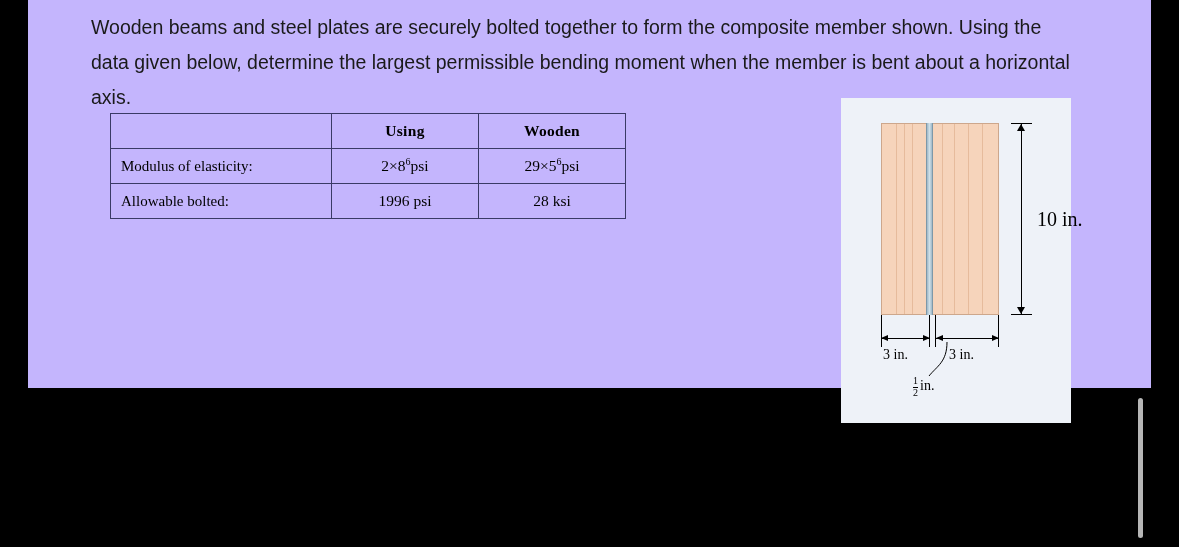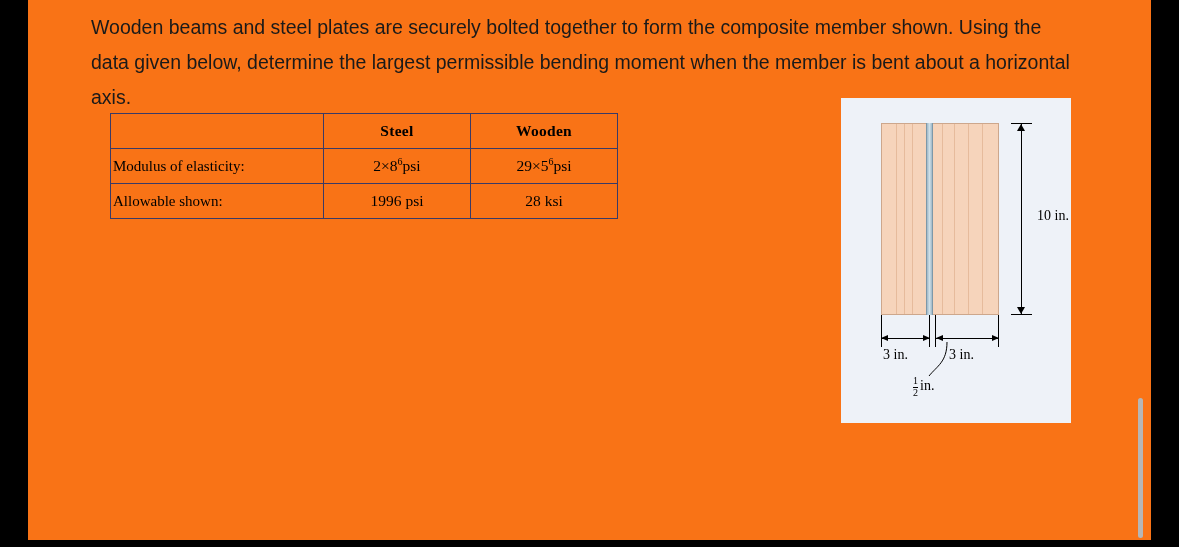--- a/index.html
+++ b/index.html
@@ -11,22 +11,22 @@
     width: 1179px;
     height: 547px;
     overflow: hidden;
     font-family: "Liberation Sans", sans-serif;
   }
   .page {
     position: absolute;
     left: 28px;
     top: 0;
     width: 1123px;
-    height: 540px;
-    background: #f97316;
+    height: 388px;
+    background: #c4b5fd;
     text-decoration: underline;
   }
   .left-bar {
     position: absolute;
     left: 0; top: 0;
     width: 28px; height: 547px;
     background: #000;
   }
   .right-bar {
     position: absolute;
@@ -68,21 +68,21 @@
   }
   .data-table td, .data-table th {
     border: 1px solid #3a3a66;
     padding: 0;
     height: 34px;
     vertical-align: middle;
   }
   .data-table .label-cell {
     width: 210px;
     text-align: left;
-    padding-left: 2px;
+    padding-left: 10px;
     font-size: 15px;
   }
   .data-table .val-cell {
     width: 146px;
     text-align: center;
   }
   .data-table th {
     font-weight: bold;
     text-align: center;
     letter-spacing: 0.3px;
@@ -157,21 +157,21 @@
     border-left: 4px solid transparent;
     border-right: 4px solid transparent;
   }
   .arrow-up { border-bottom: 7px solid #000; top: 26px; }
   .arrow-down { border-top: 7px solid #000; top: 209px; }
   .label-10in {
     position: absolute;
     left: 196px;
     top: 110px;
     font-family: "Liberation Serif", serif;
-    font-size: 14px;
+    font-size: 20px;
     white-space: nowrap;
   }
 
   .ext-left {
     position: absolute;
     left: 40px;
     top: 217px;
     width: 1px;
     height: 32px;
     background: #000;
@@ -264,34 +264,34 @@
 <div class="right-bar"></div>
 
 <div class="page">
 
   <div class="problem-text">Wooden beams and steel plates are securely bolted together to form the composite member shown. Using the data given below, determine the largest permissible bending moment when the member is bent about a horizontal axis.</div>
 
   <table class="data-table">
     <tbody>
         <tr>
       <th class="label-cell blank-head"></th>
-      <th class="val-cell">Steel</th>
+      <th class="val-cell">Using</th>
       <th class="val-cell">Wooden</th>
     </tr>
     <tr>
       <td class="label-cell">Modulus of elasticity:</td>
       <td class="val-cell">
         <span>2×8</span><sup class="exp">6</sup><span>psi</span>
       </td>
       <td class="val-cell">
         <span>29×5</span><sup class="exp">6</sup><span>psi</span>
       </td>
     </tr>
     <tr>
-      <td class="label-cell">Allowable shown:</td>
+      <td class="label-cell">Allowable bolted:</td>
       <td class="val-cell">1996 psi</td>
       <td class="val-cell">28 ksi</td>
     </tr>
   </tbody>
     </table>
 
   <div class="figure">
 
     <div class="fig-beam">
       <div class="grain" style="left:14px;"></div>

